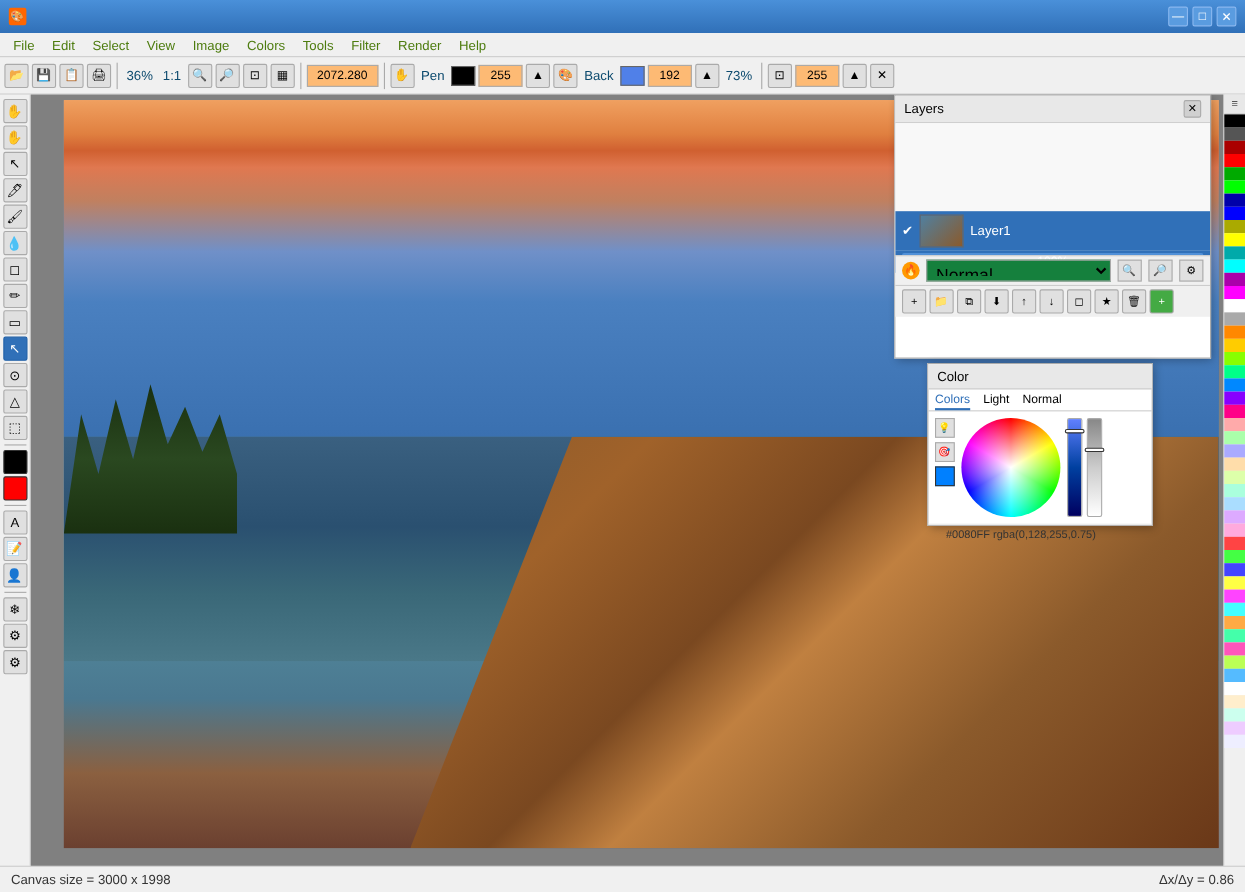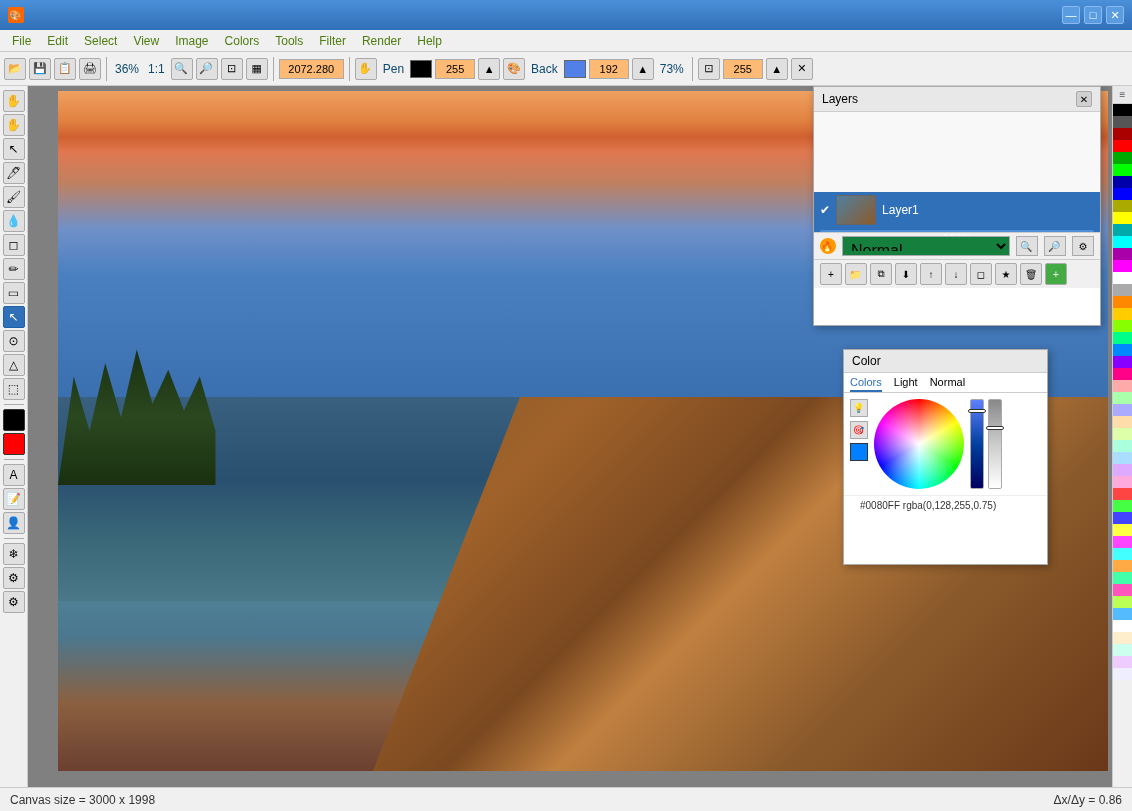--- a/index.html
+++ b/index.html
@@ -222,23 +222,23 @@
       border-top: 1px solid #ccc;
       background: #f0f0f0;
       flex-wrap: wrap;
     }
     .layer-tool { width: 22px; height: 22px; background: #e0e0e0; border: 1px solid #aaa; border-radius: 2px; display: flex; align-items: center; justify-content: center; font-size: 10px; cursor: pointer; }
 
     
     #color-panel {
       position: absolute;
       left: 815px;
-      top: 263px;
+      top: 244px;
       width: 205px;
-      height: 216px;
+      height: 148px;
       background: white;
       border: 1px solid #aaa;
       box-shadow: 2px 2px 8px rgba(0,0,0,0.3);
     }
     #color-header {
       background: #e8e8e8;
       border-bottom: 1px solid #ccc;
       padding: 4px 8px;
       font-size: 12px;
     }

